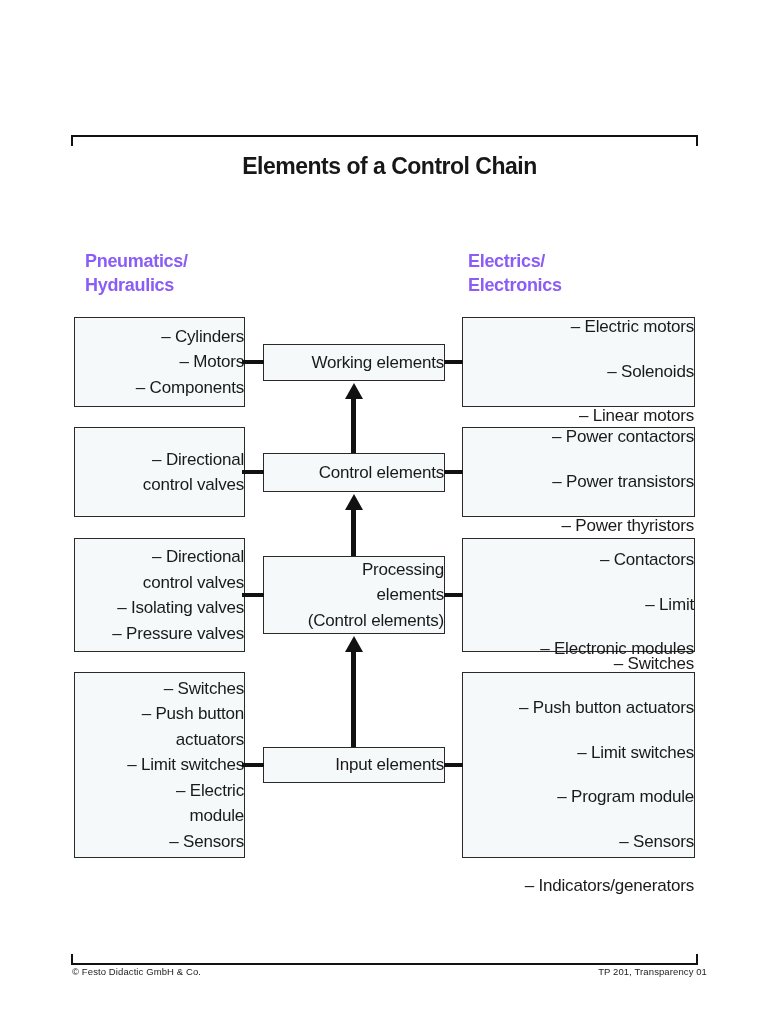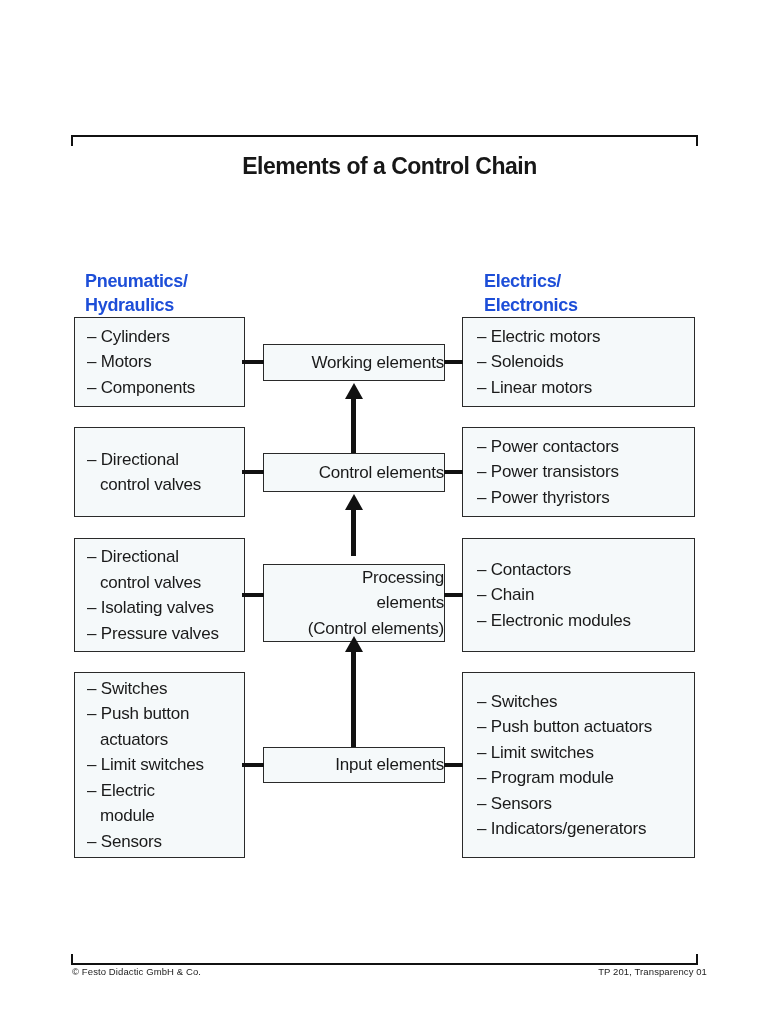--- a/index.html
+++ b/index.html
@@ -10,35 +10,35 @@
   
   .frame-top{position:absolute;left:71px;top:135px;width:623px;height:9px;
     border-top:2px solid #111;border-left:2px solid #111;border-right:2px solid #111;}
   .frame-bottom{position:absolute;left:71px;top:954px;width:623px;height:9px;
     border-bottom:2px solid #111;border-left:2px solid #111;border-right:2px solid #111;}
   
   .title{position:absolute;left:0;right:0;top:153px;margin:0;text-align:center;
     font-size:23px;font-weight:bold;letter-spacing:-0.5px;color:#171717;}
   
   .col-header{position:absolute;top:249px;font-size:18px;font-weight:bold;
-    line-height:24px;letter-spacing:-0.3px;color:#1d4ed8;margin-top:20px;}
+    line-height:24px;letter-spacing:-0.3px;color:#8b5cf6;}
   .col-header.left{left:85px;}
-  .col-header.right{left:484px;}
+  .col-header.right{left:468px;}
   
   .box{position:absolute;box-sizing:border-box;background:#f5f9fa;border:1.5px solid #2a2a2a;
-    display:flex;flex-direction:column;justify-content:center;}
+    display:flex;flex-direction:column;justify-content:center;align-items:flex-end;}
   .lbox{left:74px;width:171px;}
   .rbox{left:462px;width:233px;}
   .cbox{left:263px;width:182px;align-items:flex-end;text-align:center;}
   .r1s{top:317px;height:90px;}  .r1c{top:344px;height:37px;}
   .r2s{top:427px;height:90px;}  .r2c{top:453px;height:39px;}
-  .r3s{top:538px;height:114px;} .r3c{top:556px;height:78px;margin-top:8px;}
+  .r3s{top:538px;height:114px;} .r3c{top:556px;height:78px;}
   .r4s{top:672px;height:186px;} .r4c{top:747px;height:36px;}
   .line{font-size:17px;line-height:25.5px;letter-spacing:-0.2px;padding-left:12px;white-space:nowrap;}
-  .rbox .line{padding-left:14px;}
+  .rbox .line{padding-left:14px;margin-top:19px;}
   .line.cont{padding-left:25px;}
   .cline{font-size:17px;line-height:25.5px;letter-spacing:-0.2px;white-space:nowrap;}
   
   .conn{position:absolute;height:4px;background:#111;}
   .connL{left:242px;width:22px;}
   .connR{left:444px;width:19px;}
   .cy1{top:360px;} .cy2{top:470px;} .cy3{top:593px;} .cy4{top:763px;}
   
   .ahead{position:absolute;left:345px;width:0;height:0;
     border-left:9px solid transparent;border-right:9px solid transparent;border-bottom:16px solid #111;}
@@ -106,21 +106,21 @@
     <div class="line">– Isolating valves</div>
     <div class="line">– Pressure valves</div>
   </div>
   <div class="box cbox r3c">
     <div class="cline">Processing</div>
     <div class="cline">elements</div>
     <div class="cline">(Control elements)</div>
   </div>
   <div class="box rbox r3s">
     <div class="line">– Contactors</div>
-    <div class="line">– Chain</div>
+    <div class="line">– Limit</div>
     <div class="line">– Electronic modules</div>
   </div>
   <div class="conn connL cy3"></div>
   <div class="conn connR cy3"></div>
 
   <div class="box lbox r4s">
     <div class="line">– Switches</div>
     <div class="line">– Push button</div>
     <div class="line cont">actuators</div>
     <div class="line">– Limit switches</div>

